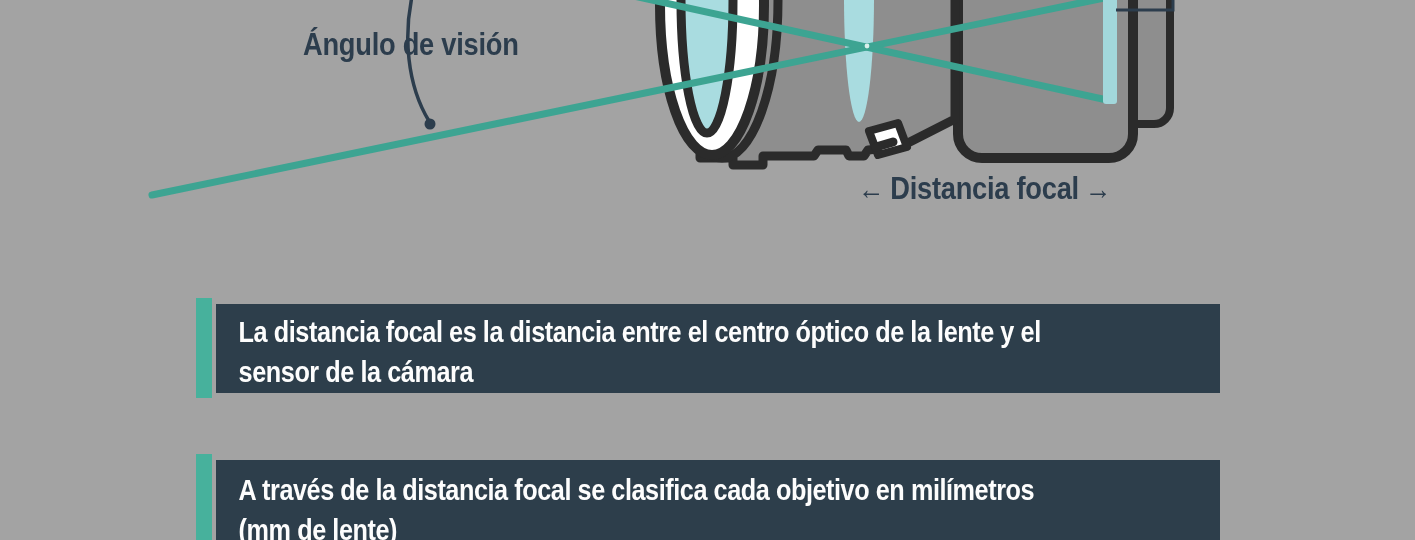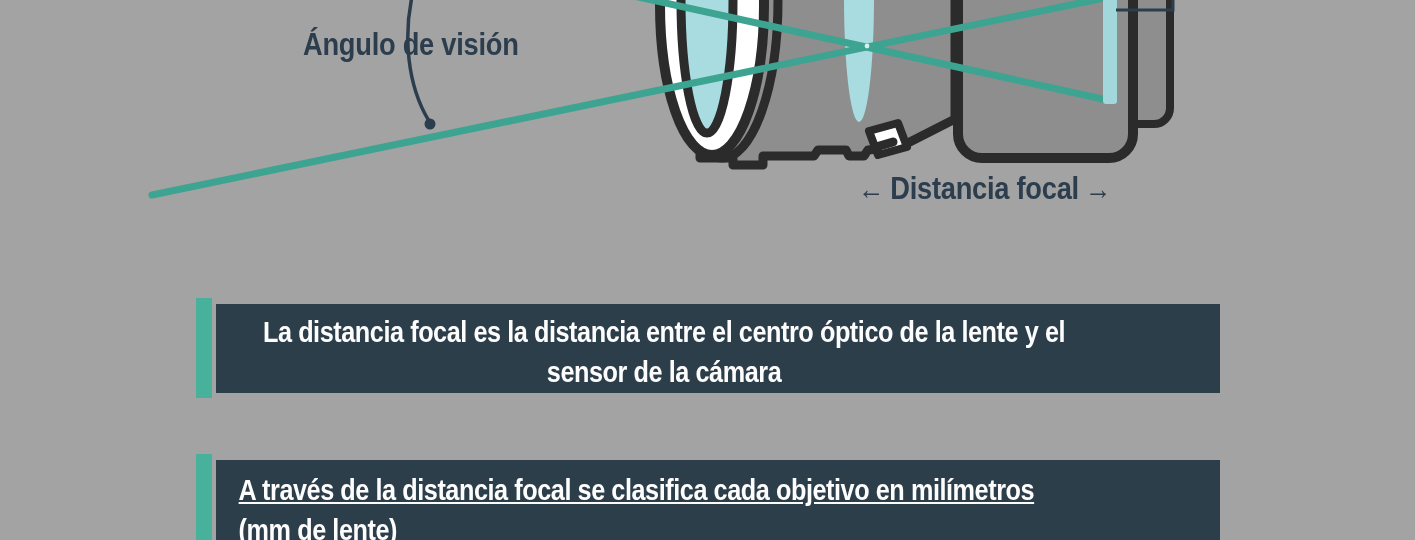--- a/index.html
+++ b/index.html
@@ -73,28 +73,28 @@
 
   <div class="diagram-label" style="left:303px;top:28px;">Ángulo de visión</div>
 
   <div class="diagram-label focal-label" style="left:858px;top:172px;">
     <span class="arrow">←</span>
     <span>Distancia focal</span>
     <span class="arrow">→</span>
   </div>
 
   <div class="accent-bar" style="top:298px;height:100px;"></div>
-  <div class="info-box" style="top:304px;height:89px;text-align:center;">
+  <div class="info-box" style="top:304px;height:89px;">
     <div class="info-text">
       <div>La distancia focal es la distancia entre el centro óptico de la lente y el</div>
       <div>sensor de la cámara</div>
     </div>
   </div>
 
   <div class="accent-bar" style="top:454px;height:86px;"></div>
-  <div class="info-box" style="top:460px;height:80px;text-decoration:underline;">
+  <div class="info-box" style="top:460px;height:80px;">
     <div class="info-text" style="padding-top:10px;">
       <div>A través de la distancia focal se clasifica cada objetivo en milímetros</div>
       <div>(mm de lente)</div>
     </div>
   </div>
 
 </div>
 
 </body></html>

